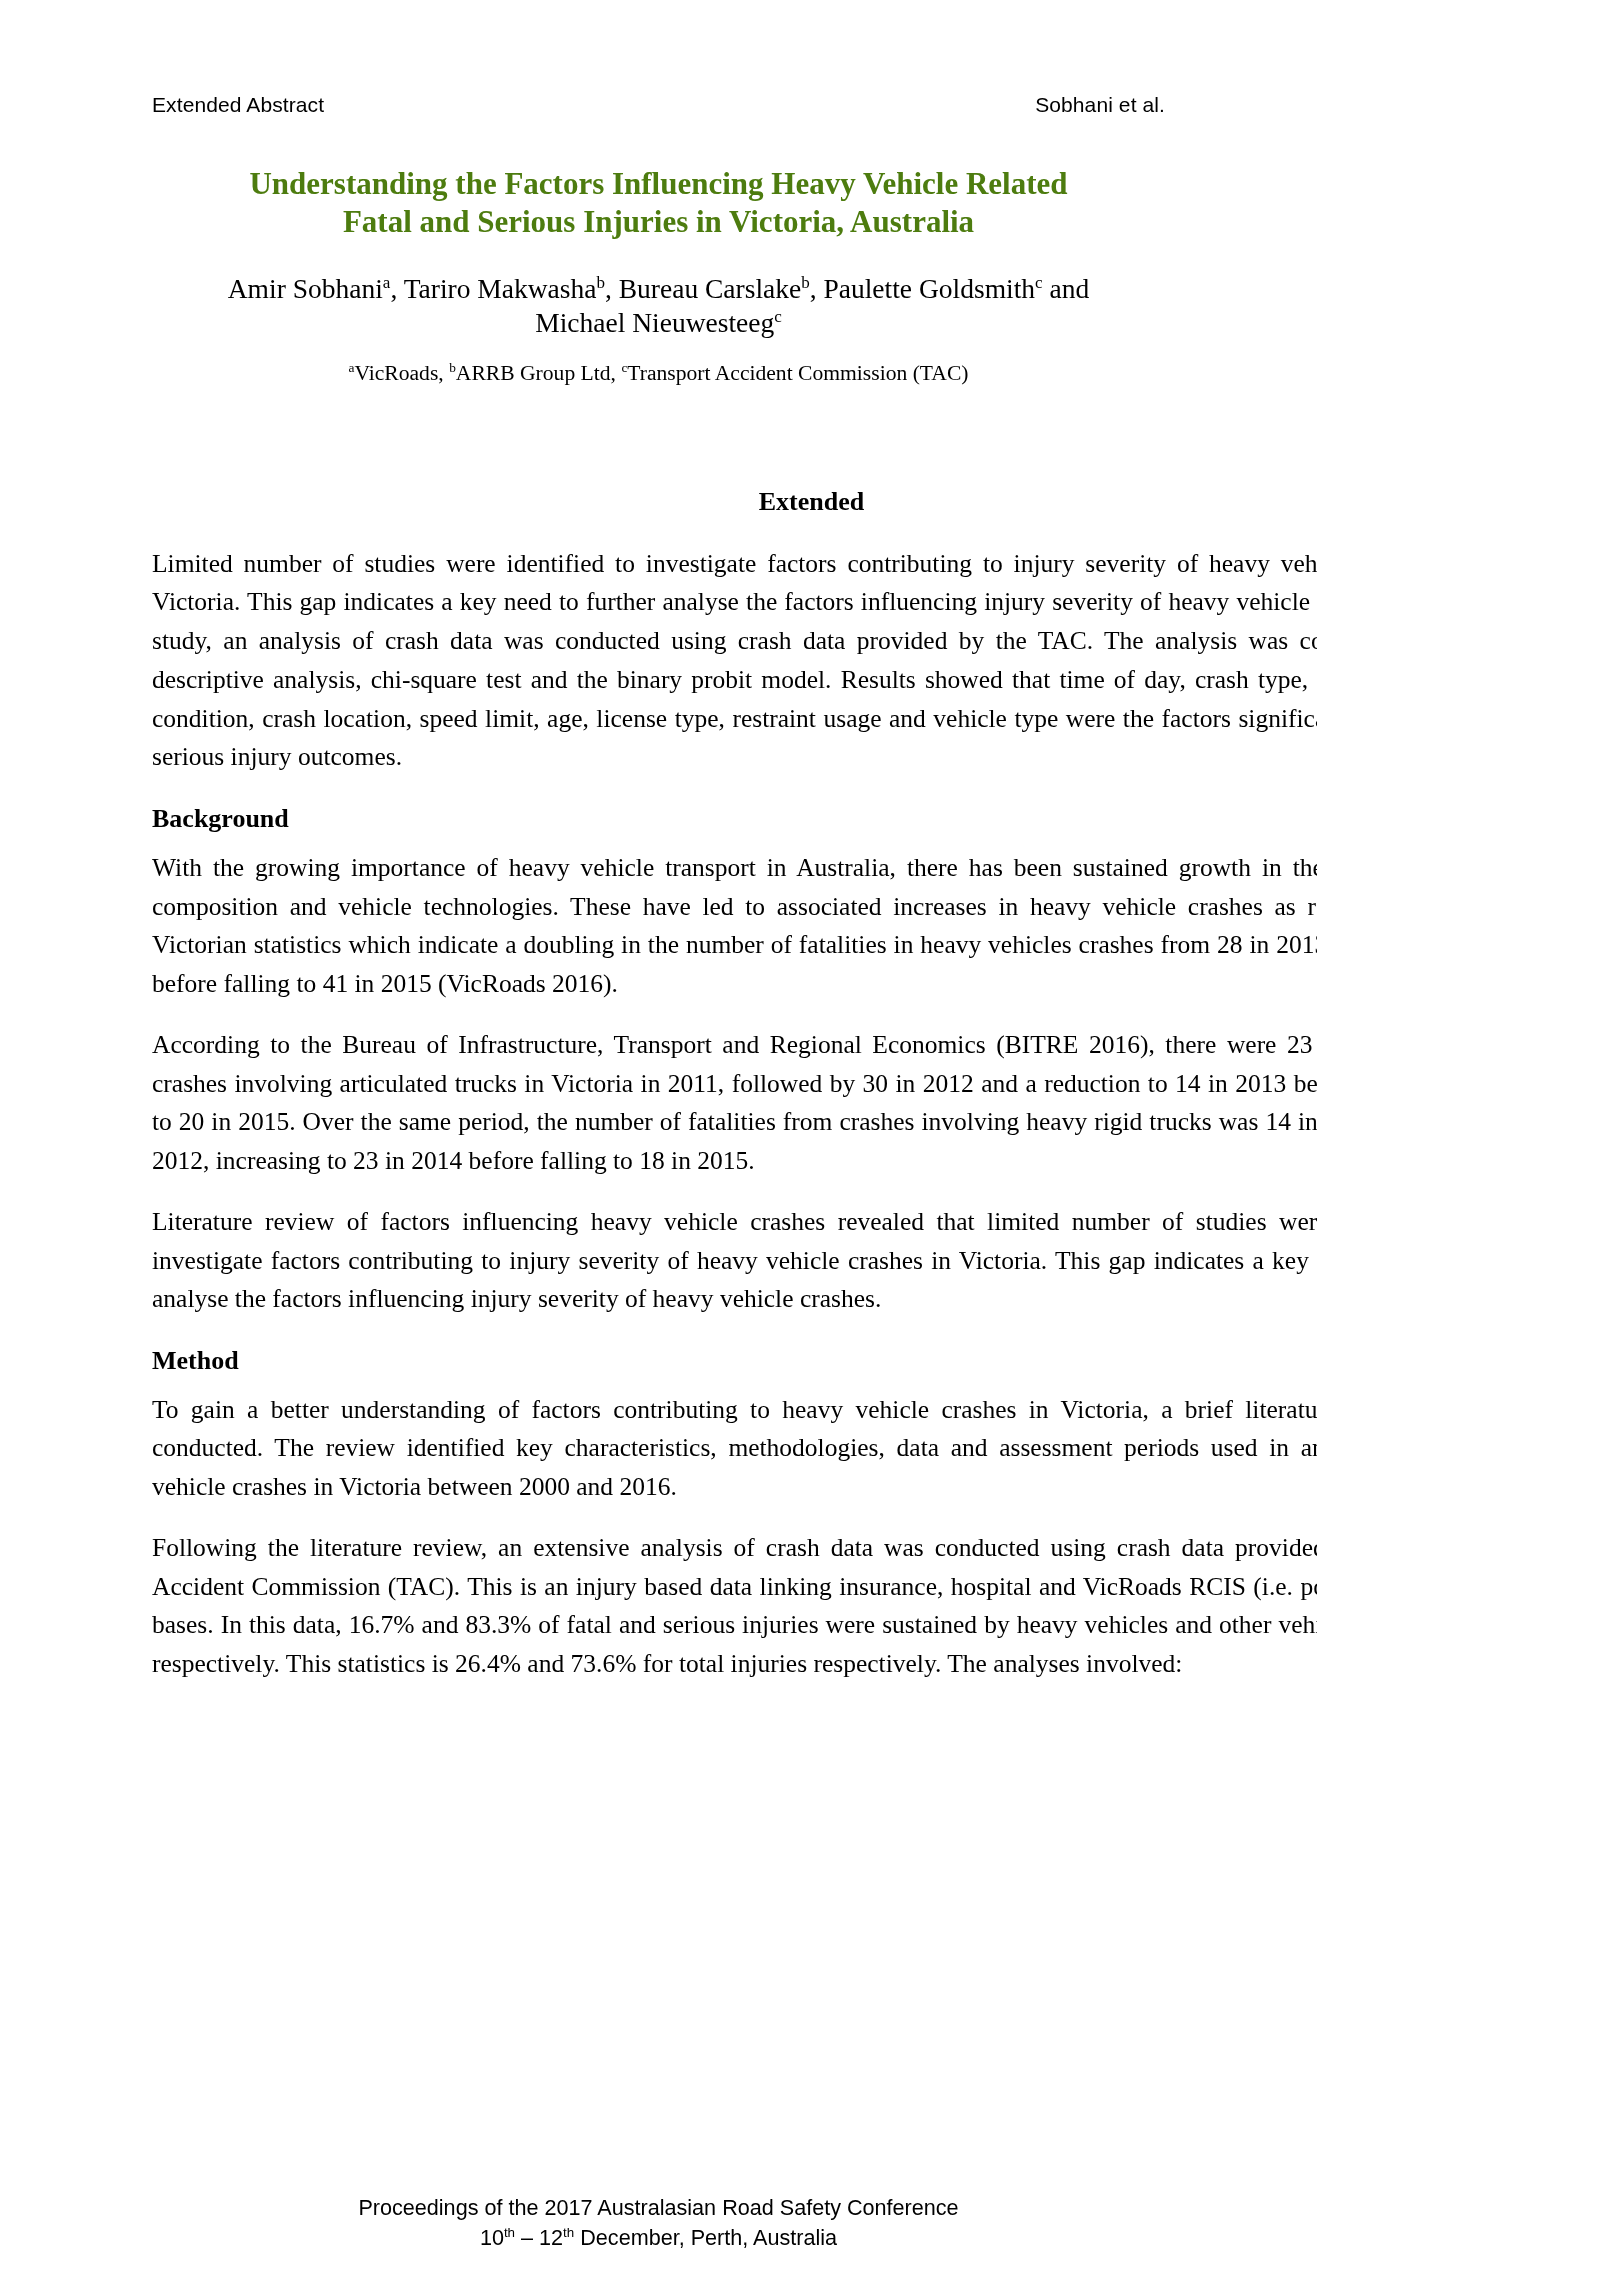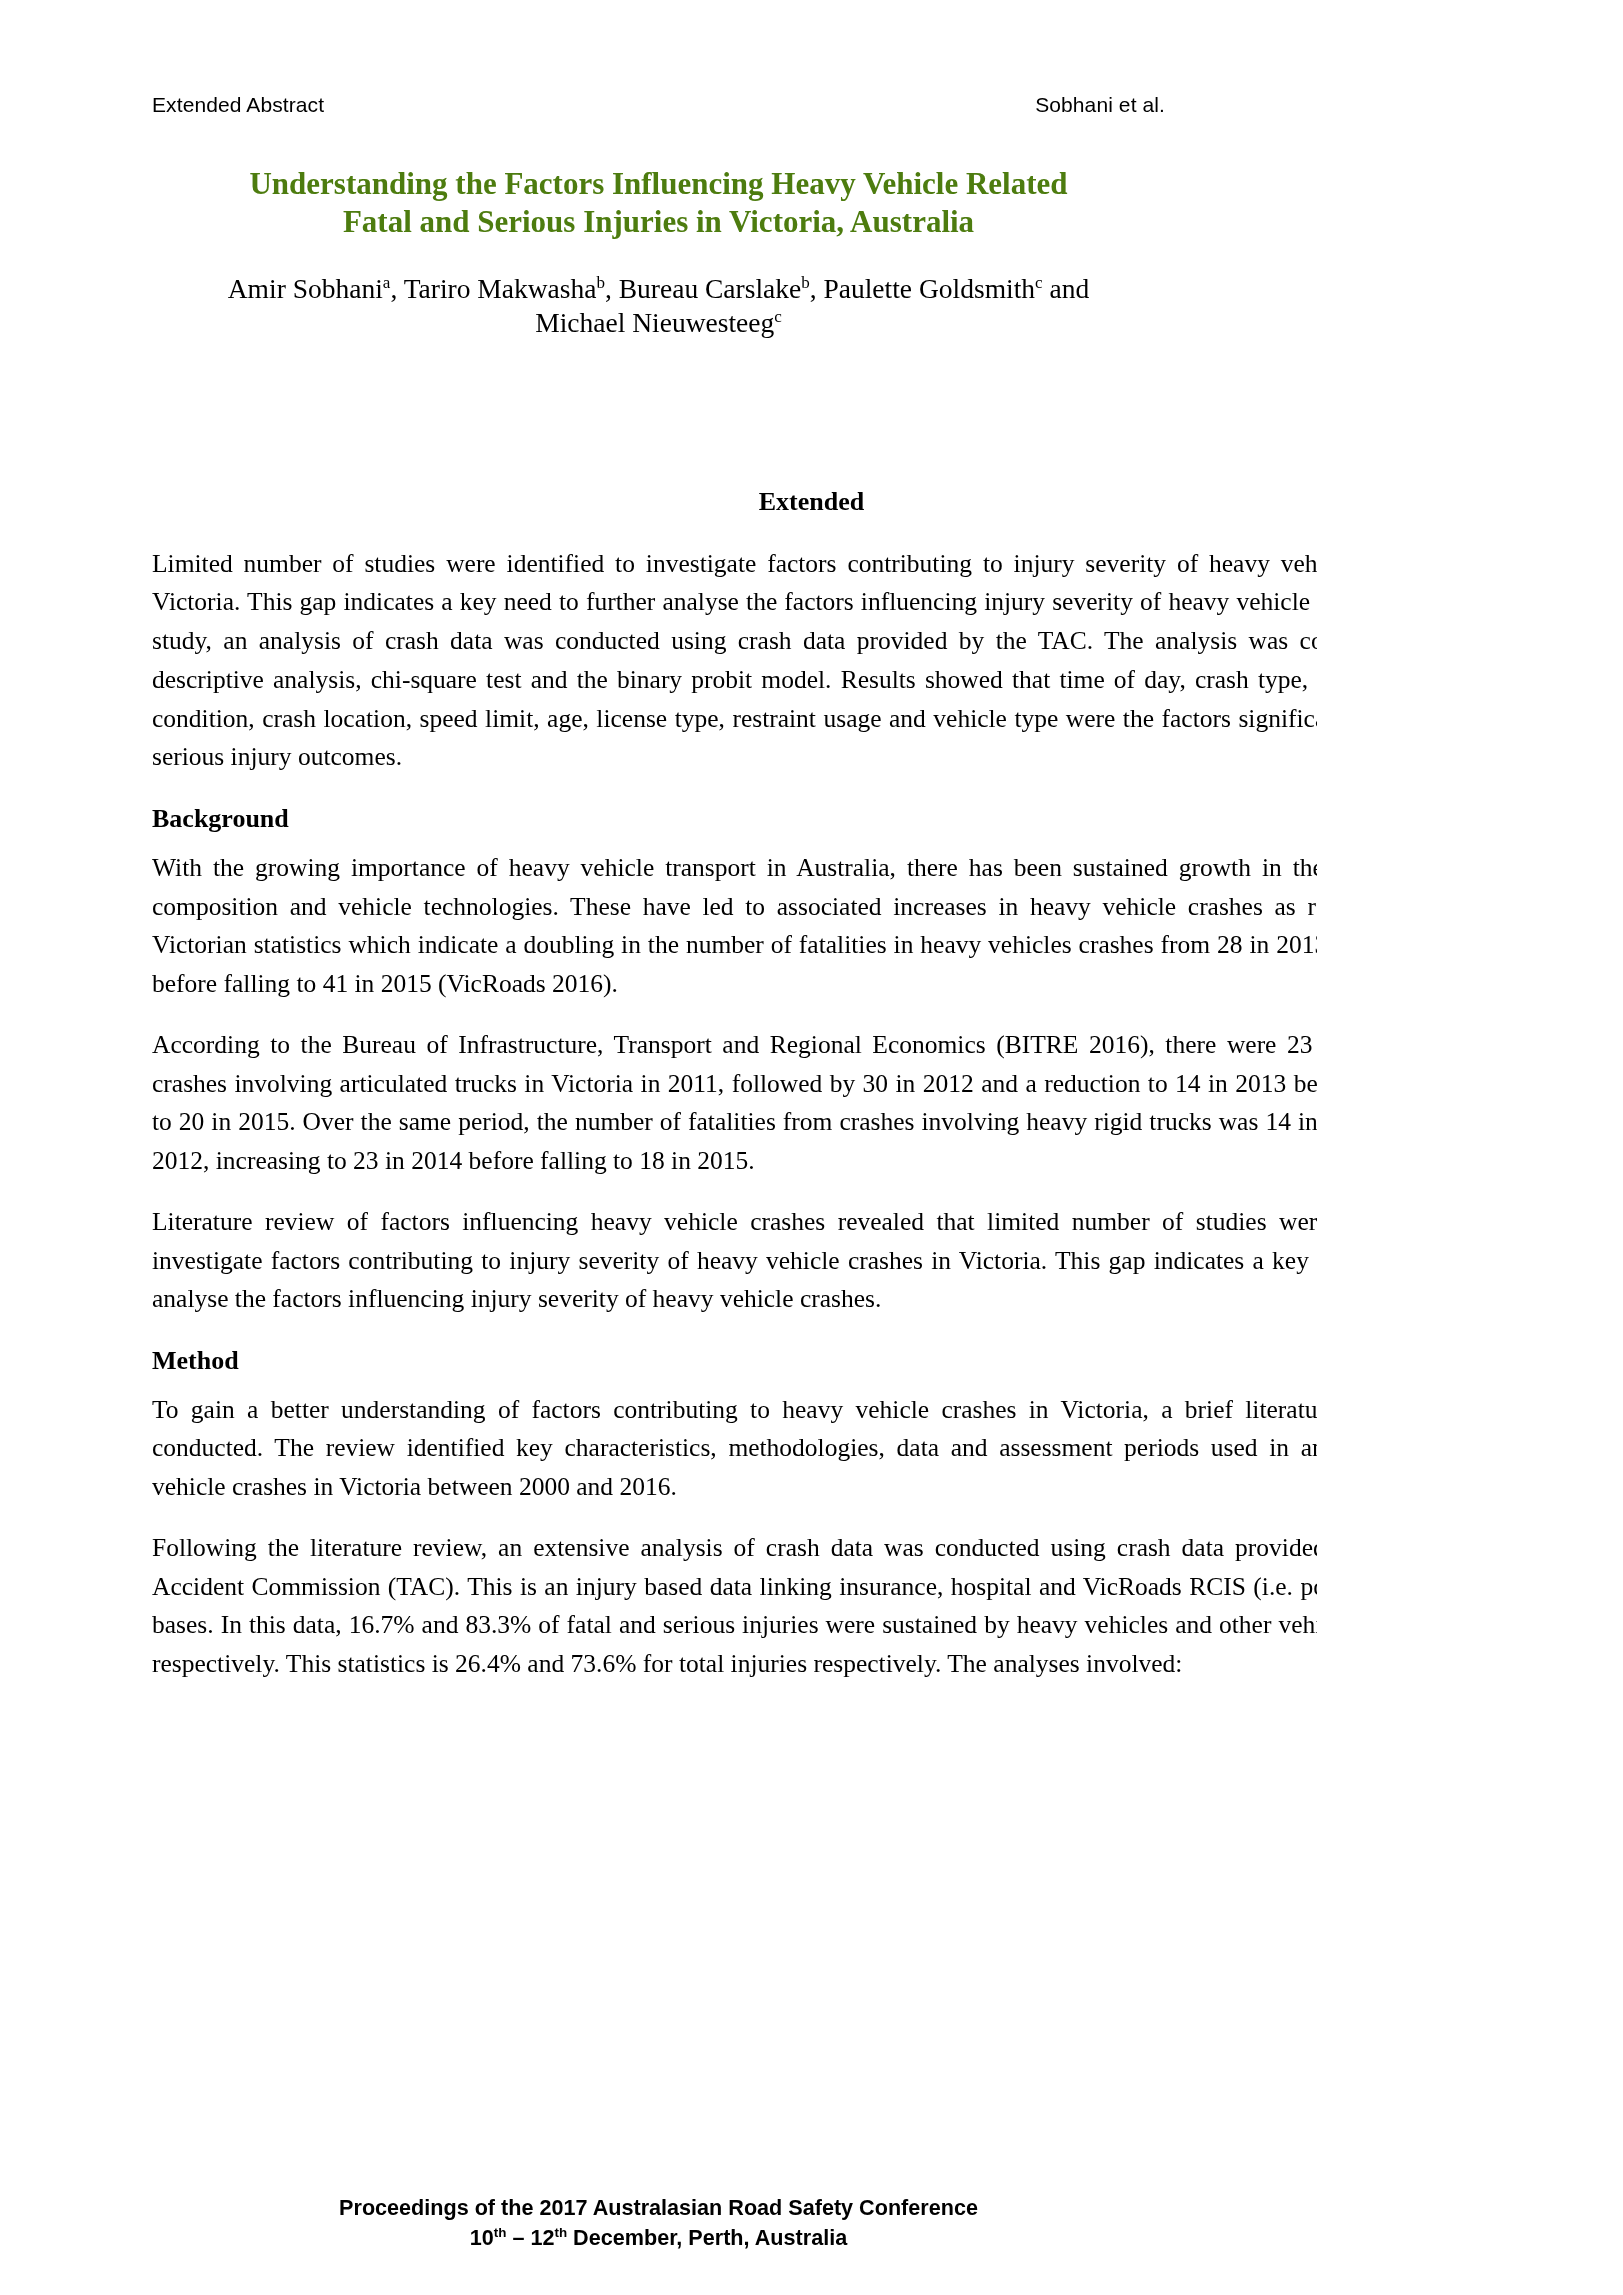--- a/index.html
+++ b/index.html
@@ -112,21 +112,20 @@
   .footer {
     position: absolute;
     left: 152px;
     right: 152px;
     bottom: 41px;
     text-align: center;
     font-family: "Liberation Sans", sans-serif;
     font-size: 21.6px;
     line-height: 1.42;
     color: #000000;
-    font-weight: bold;
   }
   .footer div { white-space: nowrap; }
 </style>
 </head>
 <body>
 
 <div class="page">
 
   <div class="running-header">
     <span class="rh-left">Extended Abstract</span>
@@ -136,20 +135,23 @@
   <div class="title-block">
     <h1 class="doc-title">
       <span>Understanding the Factors Influencing Heavy Vehicle Related Fatal and</span>
       <span>Serious Injuries in Victoria, Australia</span>
     </h1>
 
     <p class="authors">
       <span>Amir Sobhani</span><sup>a</sup><span>, </span><span>Tariro Makwasha</span><sup>b</sup><span>, </span><span>Bureau Carslake</span><sup>b</sup><span>, </span><span>Paulette Goldsmith</span><sup>c</sup><span> and </span><span>Michael Nieuwesteeg</span><sup>c</sup>
     </p>
 
+    <p class="affiliations">
+      <sup>a</sup><span>VicRoads, </span><sup>b</sup><span>ARRB Group Ltd, </span><sup>c</sup><span>Transport Accident Commission (TAC)</span>
+    </p>
   </div>
 
   <div class="body-col">
 
     <h2 class="abstract-heading">Extended</h2>
     <p class="para">Limited number of studies were identified to investigate factors contributing to injury severity of heavy vehicle crashes in Victoria.  This gap indicates a key need to further analyse the factors influencing injury severity of heavy vehicle crashes. In this study, an analysis of crash data was conducted using crash data provided by the TAC. The analysis was conducted using descriptive analysis, chi-square test and the binary probit model. Results showed that time of day, crash type, road pavement condition, crash location, speed limit, age, license type, restraint usage and vehicle type were the factors significantly affted the serious injury outcomes.</p>
 
     <h2 class="section-heading">Background</h2>
     <p class="para">With the growing importance of heavy vehicle transport in Australia, there has been sustained growth in the vehicle fleet, composition and vehicle technologies.  These have led to associated increases in heavy vehicle crashes as reflected in the Victorian statistics which indicate a doubling in the number of fatalities in heavy vehicles crashes from 28 in 2013 to 56 in 2014 before falling to 41 in 2015 (VicRoads 2016).</p>
     <p class="para">According to the Bureau of Infrastructure, Transport and Regional Economics (BITRE 2016), there were 23 fatalities from crashes involving articulated trucks in Victoria in 2011, followed by 30 in 2012 and a reduction to 14 in 2013 before increasing to 20 in 2015.  Over the same period, the number of fatalities from crashes involving heavy rigid trucks was 14 in both 2011 and 2012, increasing to 23 in 2014 before falling to 18 in 2015.</p>

